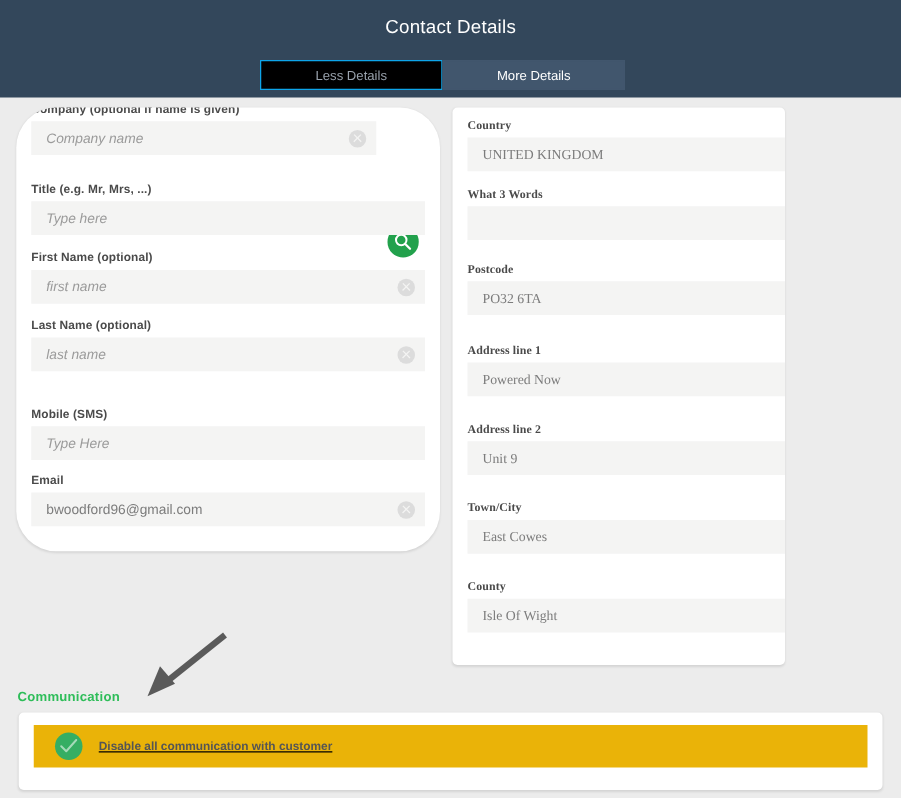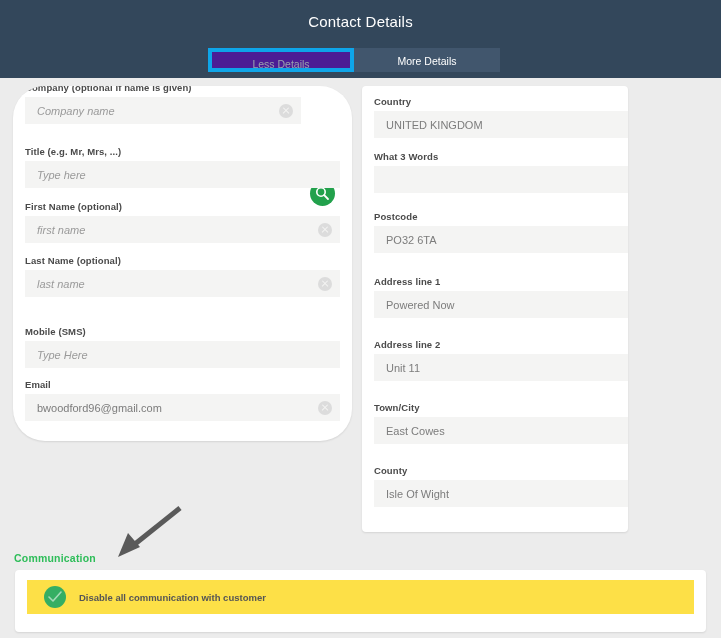--- a/index.html
+++ b/index.html
@@ -42,40 +42,40 @@
     width: 146px;
     height: 24px;
     line-height: 24px;
     text-align: center;
     font-size: 10.5px;
     box-sizing: border-box;
     cursor: pointer;
     user-select: none;
   }
   .seg-btn.inactive {
-    background: #4c1d95;
+    background: #000000;
     color: #9aa3ad;
-    border: 4px solid #0ea5e9;
+    border: 1px solid #0ea5e9;
   }
   .seg-btn.active {
     background: #41566d;
     color: #ffffff;
     border: 1px solid #41566d;
   }
 
   
   .card {
     position: absolute;
     background: #ffffff;
     border-radius: 4px;
     box-shadow: 0 1px 2px rgba(0,0,0,0.10);
     overflow: hidden;
   }
   .card-left  { left: 13px;  top: 86px; width: 339px; height: 355px; border-radius: 32px; }
-  .card-right { left: 362px; top: 86px; width: 266px; height: 446px; }
+  .card-right { left: 362px; top: 86px; width: 266px; height: 446px; font-family: Liberation Serif, serif; }
   .card-comm  { left: 15px;  top: 570px; width: 691px; height: 62px; }
 
   
   .field { position: absolute; }
   .field-label {
     font-size: 9.5px;
     font-weight: bold;
     color: #4a4a4a;
     margin-bottom: 4px;
     letter-spacing: .1px;
@@ -162,24 +162,25 @@
     left: 14px; top: 552px;
     font-size: 10.5px;
     font-weight: bold;
     color: #2ebd59;
     letter-spacing: .2px;
   }
   .comm-row {
     position: absolute;
     left: 12px; top: 10px;
     width: 667px; height: 34px;
-    background: #fde047;
+    background: #eab308;
     display: flex;
     align-items: center;
     cursor: pointer;
+    text-decoration: underline;
   }
   .check-circle {
     position: relative;
     margin-left: 17px;
     width: 22px; height: 22px;
     border-radius: 50%;
     background: #35ae63;
     flex: none;
   }
   .check-circle svg { position: absolute; left: 4px; top: 5px; }
@@ -301,21 +302,21 @@
     <div class="field-label">Address line 1</div>
     <div class="field-input" style="width:311px;">
       <span class="field-text value">Powered Now</span>
       <span class="clear-icon"></span>
     </div>
   </div>
 
   <div class="field" style="left:12px; top:253px; width:311px;">
     <div class="field-label">Address line 2</div>
     <div class="field-input" style="width:311px;">
-      <span class="field-text value">Unit 11</span>
+      <span class="field-text value">Unit 9</span>
       <span class="clear-icon"></span>
     </div>
   </div>
 
   <div class="field" style="left:12px; top:316px; width:311px;">
     <div class="field-label">Town/City</div>
     <div class="field-input" style="width:311px;">
       <span class="field-text value">East Cowes</span>
       <span class="clear-icon"></span>
     </div>

